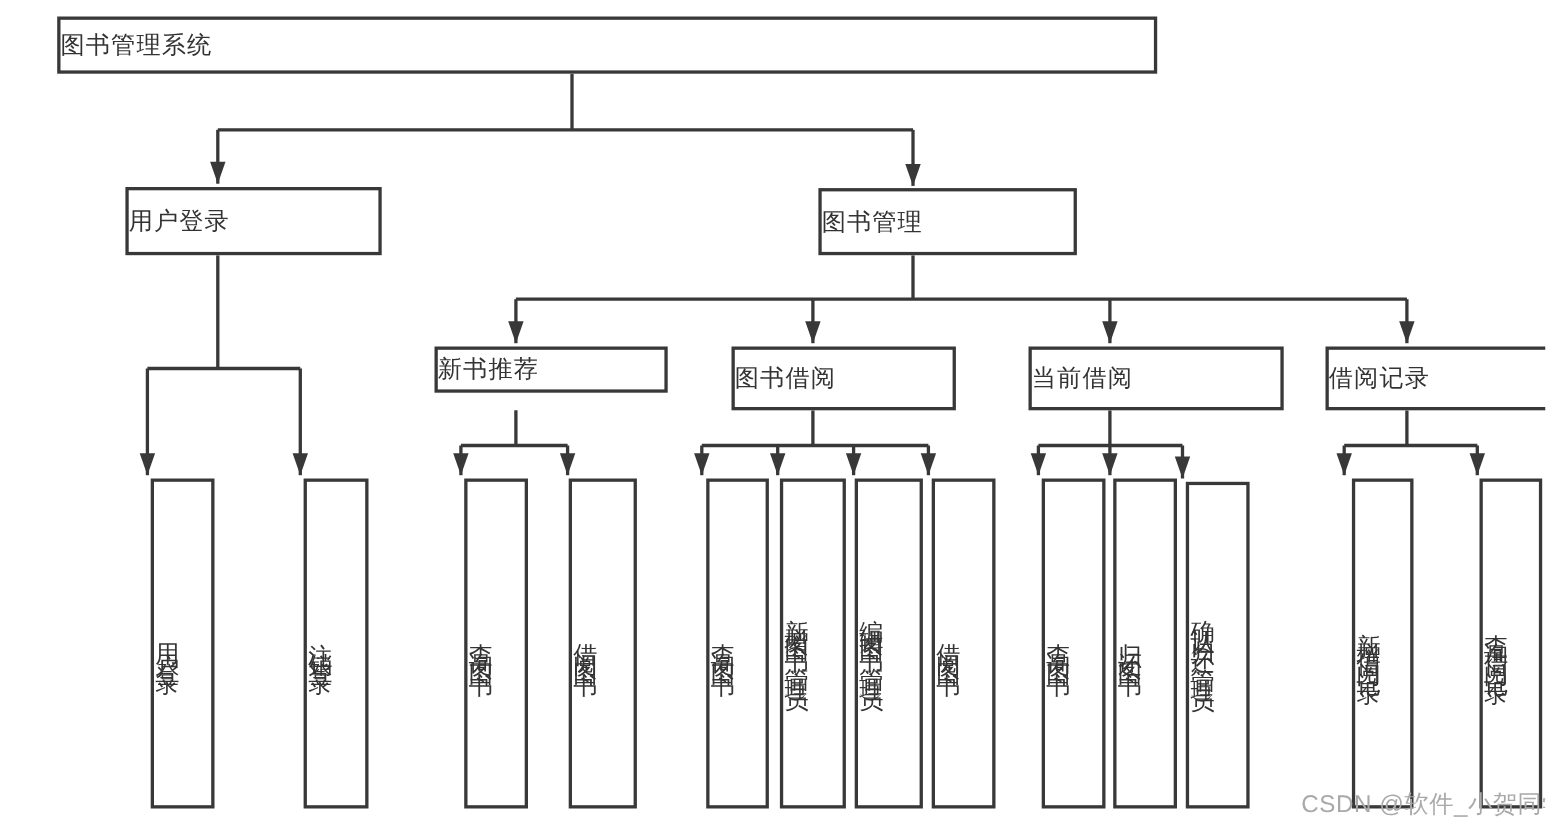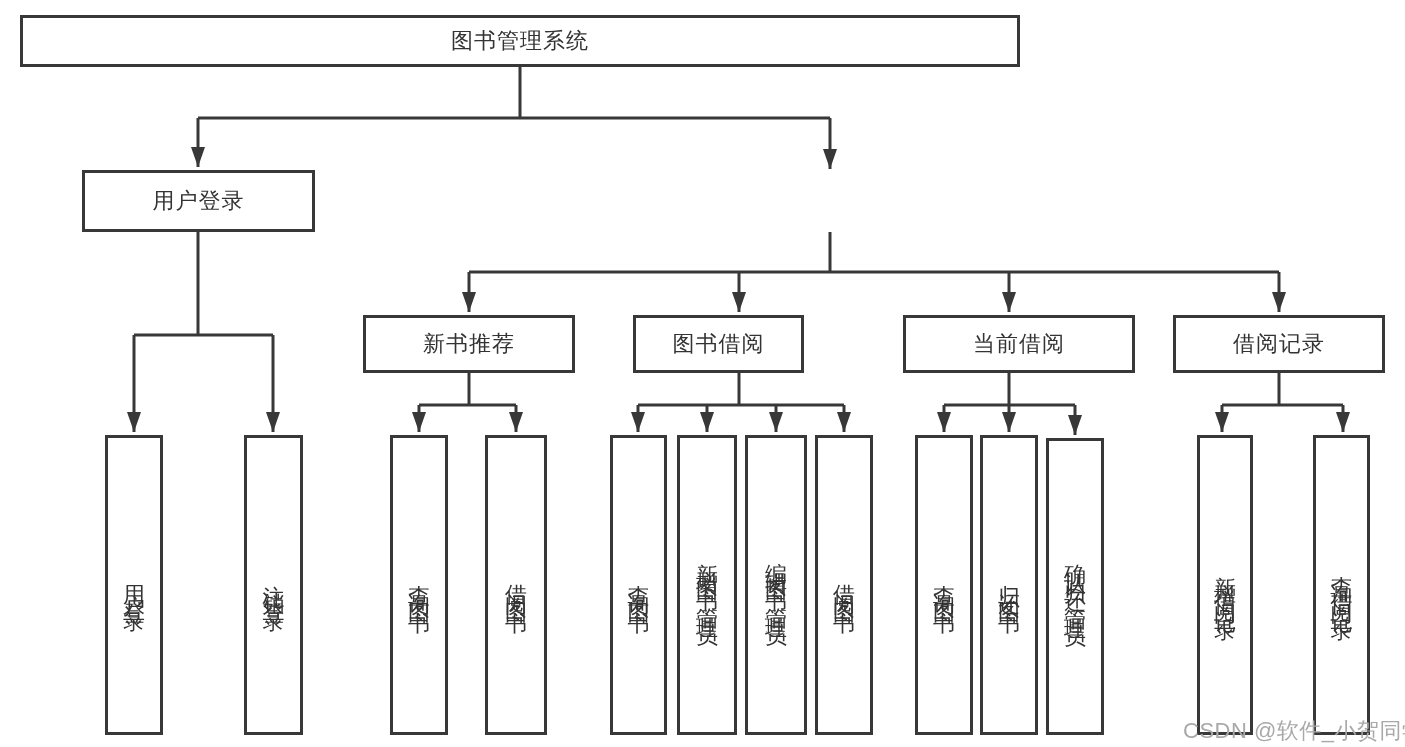--- a/index.html
+++ b/index.html
@@ -34,21 +34,21 @@
     fill: none;
   }
   .ahp { fill: var(--line); }
   .node {
     position: absolute;
     box-sizing: border-box;
     border: 3px solid var(--line);
     background: var(--background);
     display: flex;
     align-items: center;
-    justify-content: center;
+    margin-left: 32px;
   }
   .ht {
     font-size: 22px;
     color: var(--text);
     letter-spacing: 1px;
     white-space: nowrap;
   }
   .vt {
     writing-mode: vertical-rl;
     text-orientation: mixed;
@@ -129,25 +129,28 @@
     </g>
   </svg>
 
   <div class="node" style="left:20px;top:15px;width:1000px;height:52px">
     <span class="ht">图书管理系统</span>
   </div>
 
   <div class="node" style="left:82px;top:170px;width:233px;height:62px">
     <span class="ht">用户登录</span>
   </div>
-
-  <div class="node" style="left:363px;top:315px;width:212px;height:58px">
+  <div class="node" style="left:712px;top:171px;width:235px;height:61px">
+    <span class="ht">图书管理</span>
+  </div>
+
+  <div class="node" style="left:363px;top:315px;width:212px;height:42px">
     <span class="ht">新书推荐</span>
   </div>
-  <div class="node" style="left:633px;top:315px;width:171px;height:58px">
+  <div class="node" style="left:633px;top:315px;width:204px;height:58px">
     <span class="ht">图书借阅</span>
   </div>
   <div class="node" style="left:903px;top:315px;width:232px;height:58px">
     <span class="ht">当前借阅</span>
   </div>
   <div class="node" style="left:1173px;top:315px;width:212px;height:58px">
     <span class="ht">借阅记录</span>
   </div>
 
   <div class="node" style="left:105px;top:435px;width:58px;height:300px">

